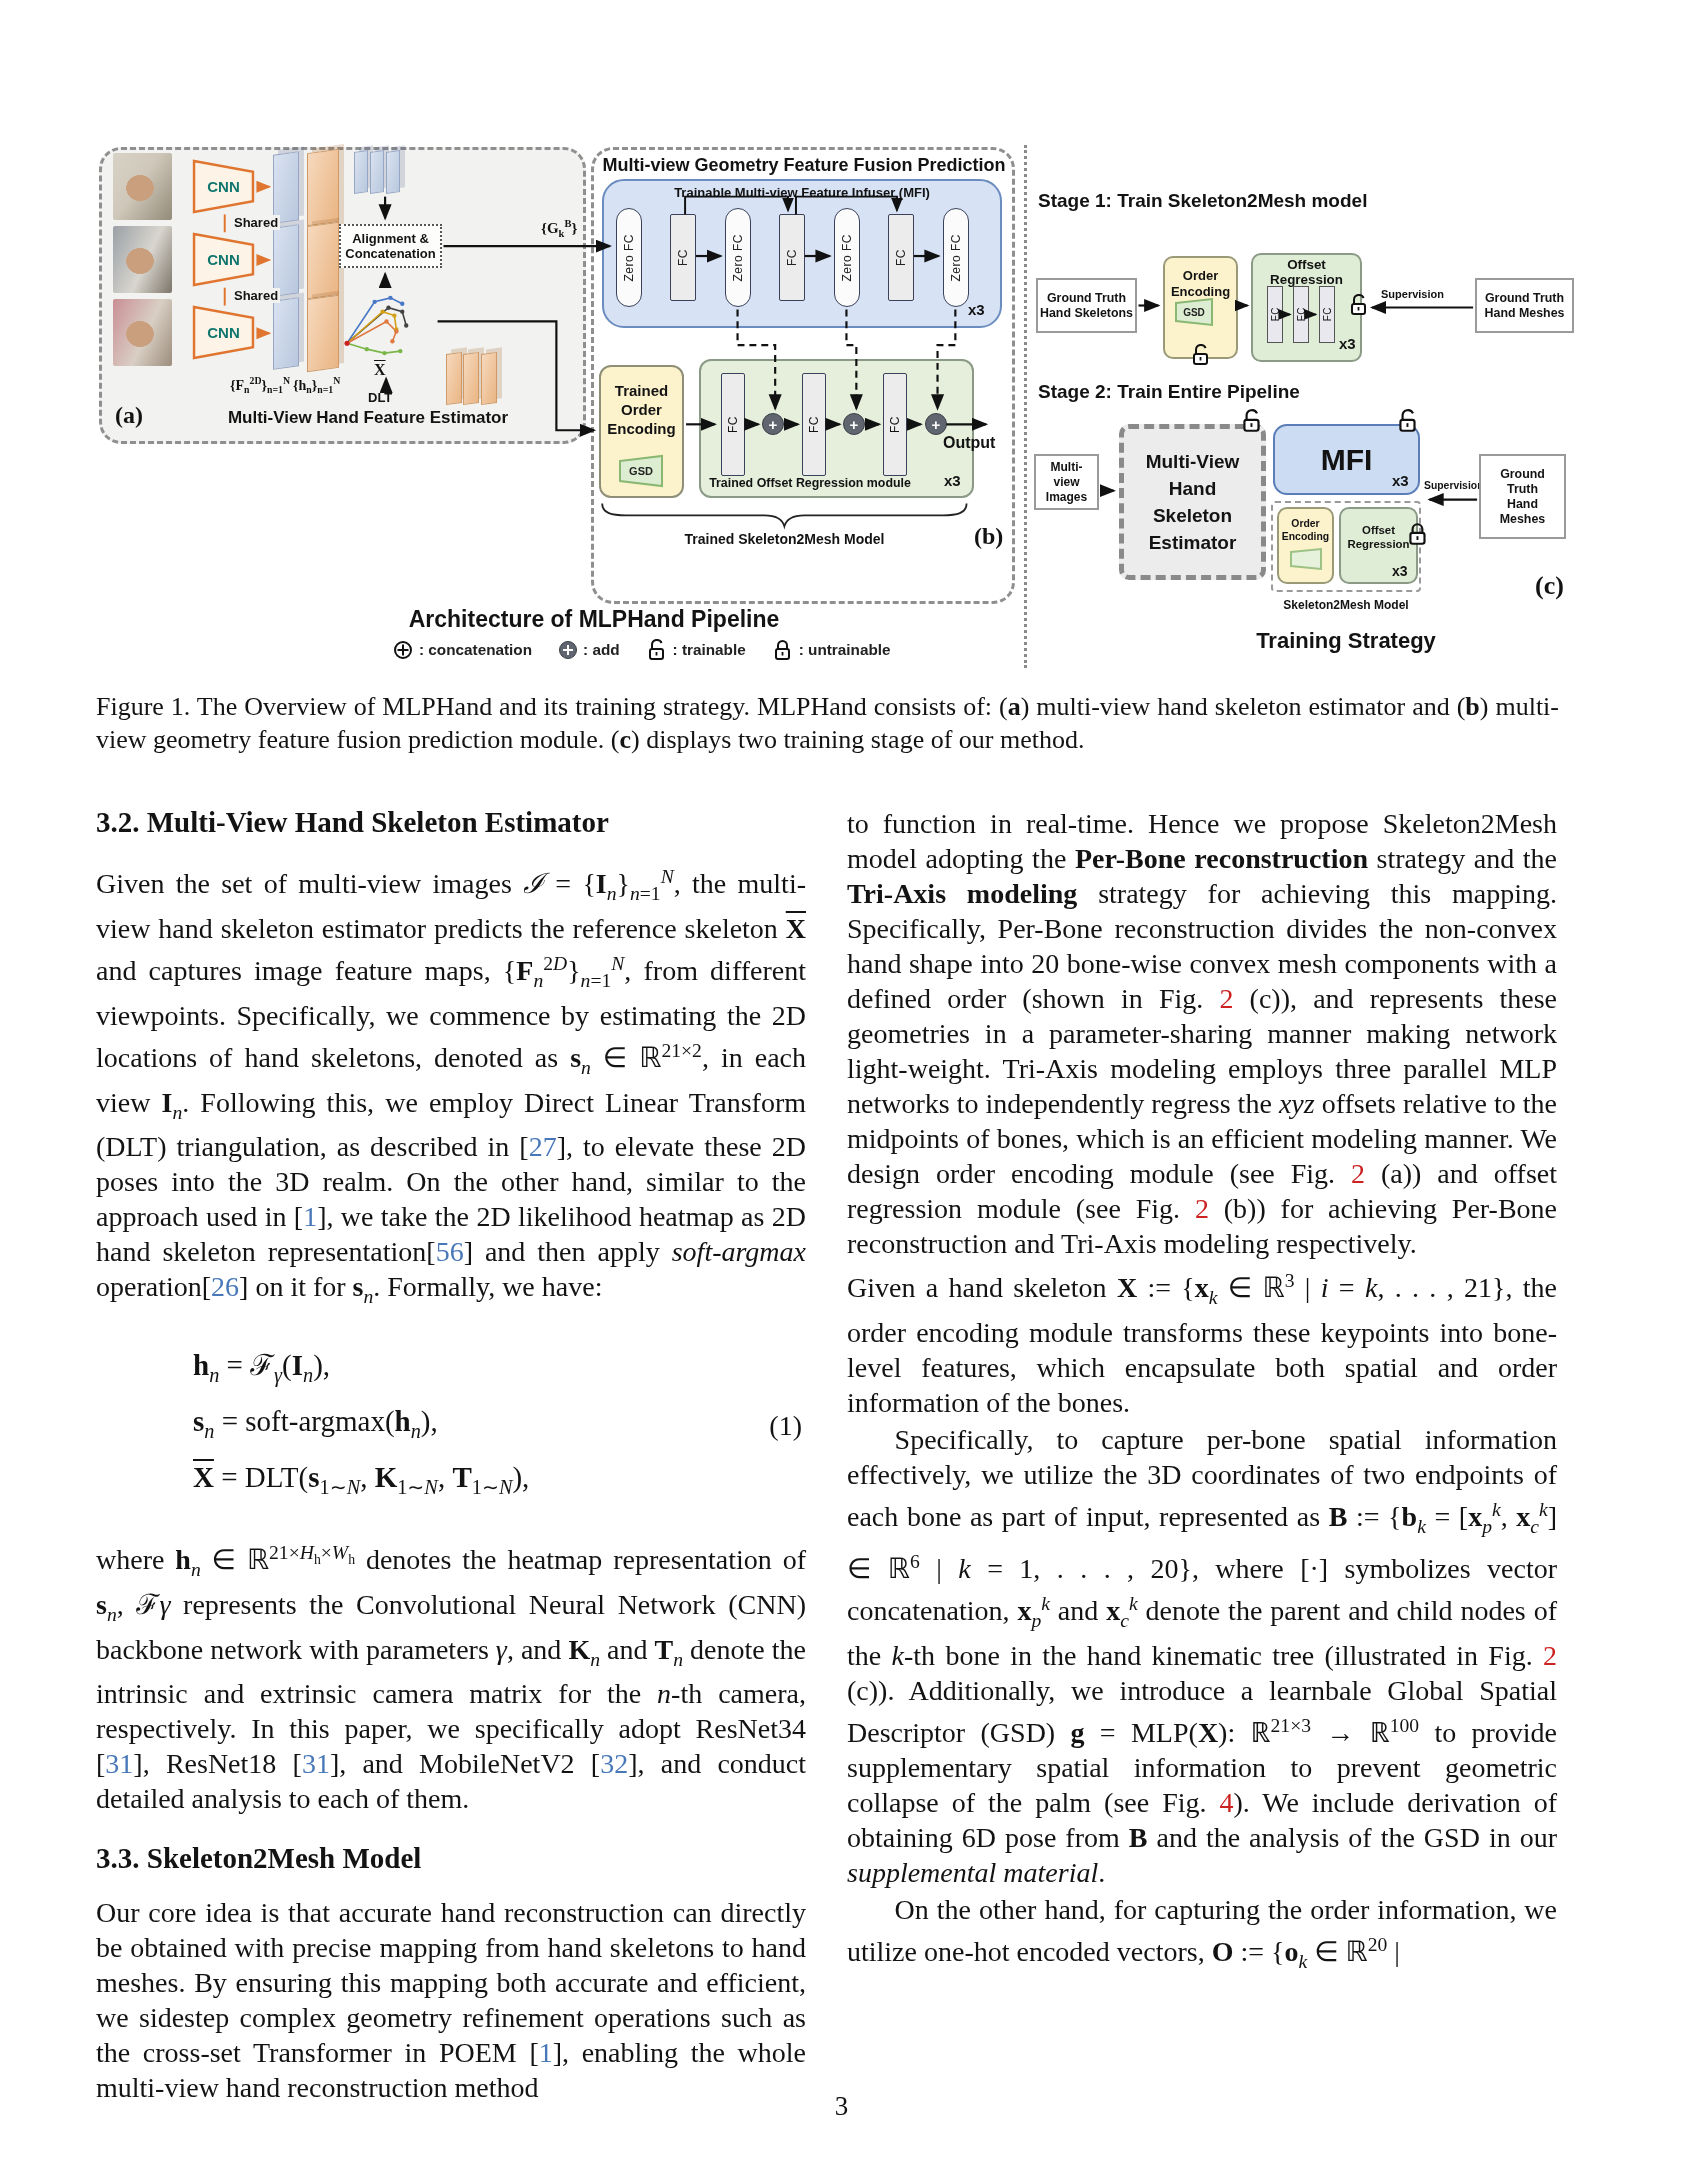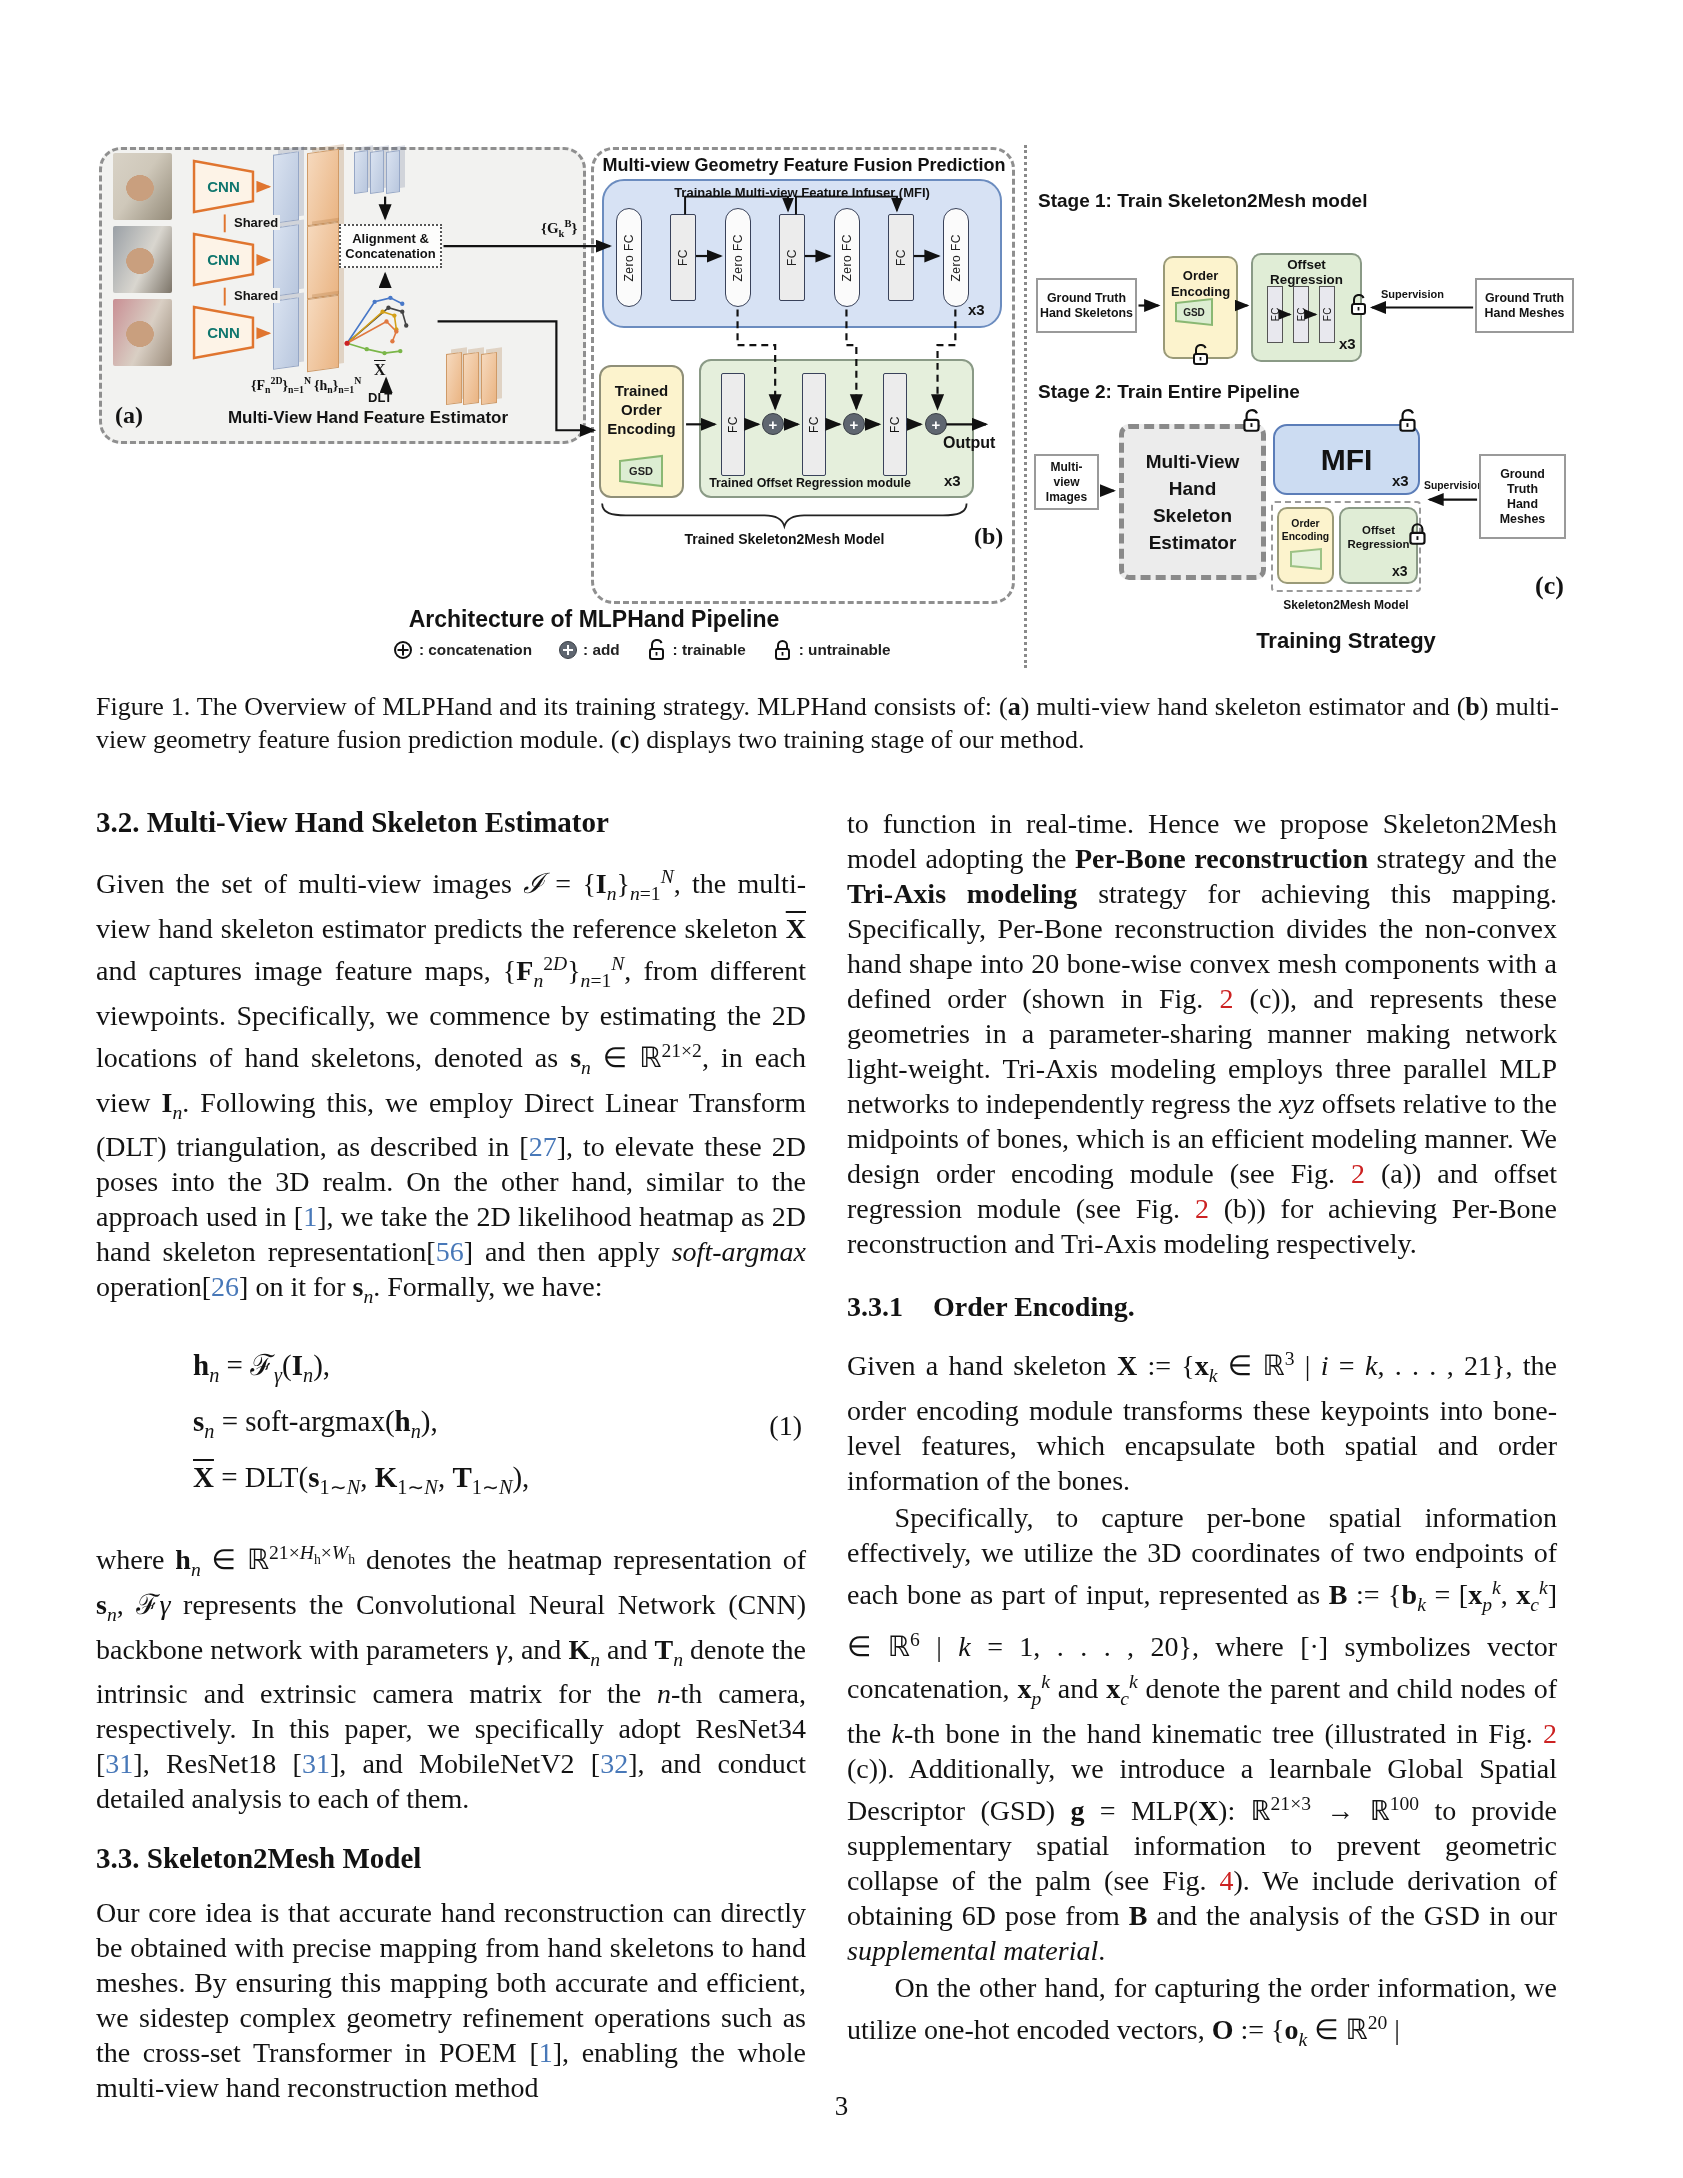--- a/index.html
+++ b/index.html
@@ -186,21 +186,21 @@
       <circle cx="64" cy="64" r="2.2" fill="#7ab648"></circle>
   </svg>
 
   <div class="abs mathlab fb" style="left:275px;top:222px;font-size:16px;"><span class="ov"><b>X</b></span></div>
   <div class="abs fb" style="left:269px;top:251px;font-size:13px;">DLT</div>
 
   <div class="slab so" style="left:347px;top:214px;width:16px;height:51px;"></div>
   <div class="slab so" style="left:364px;top:214px;width:16px;height:51px;"></div>
   <div class="slab so" style="left:382px;top:214px;width:16px;height:51px;"></div>
 
-  <div class="abs mathlab fb" style="left:131px;top:236px;font-size:14px;margin-left:21px;">{<b>F</b><sub>n</sub><sup>2D</sup>}<sub>n=1</sub><sup>N</sup> {<b>h</b><sub>n</sub>}<sub>n=1</sub><sup>N</sup></div>
+  <div class="abs mathlab fb" style="left:131px;top:236px;font-size:14px;">{<b>F</b><sub>n</sub><sup>2D</sup>}<sub>n=1</sub><sup>N</sup> {<b>h</b><sub>n</sub>}<sub>n=1</sub><sup>N</sup></div>
 
   <div class="abs lbl-serif" style="left:16px;top:263px;font-size:24px;">(a)</div>
   <div class="abs fb ctr" style="left:61px;top:269px;width:416px;font-size:17px;">Multi-View Hand Feature Estimator</div>
 
   <div class="panel pb"></div>
   <div class="abs fb ctr" style="left:495px;top:16px;width:420px;font-size:18px;">Multi-view Geometry Feature Fusion Prediction</div>
 
   <div class="mfibox"></div>
   <div class="abs fb ctr" style="left:515px;top:46px;width:376px;font-size:13px;">Trainable Multi-view Feature Infuser (MFI)</div>
 
@@ -449,22 +449,19 @@
     <div class="eline"><span class="ov"><b>X</b></span> = DLT(<b>s</b><sub>1∼<i>N</i></sub>, <b>K</b><sub>1∼<i>N</i></sub>, <b>T</b><sub>1∼<i>N</i></sub>),</div>
     <span class="eq-num">(1)</span>
   </div>
   <p class="para">where <b>h</b><sub><i>n</i></sub> ∈ ℝ<sup>21×<i>H</i><sub>h</sub>×<i>W</i><sub>h</sub></sup> denotes the heatmap representation of <b>s</b><sub><i>n</i></sub>, ℱ<i>γ</i> represents the Convolutional Neural Network (CNN) backbone network with parameters <i>γ</i>, and <b>K</b><sub><i>n</i></sub> and <b>T</b><sub><i>n</i></sub> denote the intrinsic and extrinsic camera matrix for the <i>n</i>-th camera, respectively.  In this paper, we specifically adopt ResNet34 [<span class="cb">31</span>], ResNet18 [<span class="cb">31</span>], and MobileNetV2 [<span class="cb">32</span>], and conduct detailed analysis to each of them.</p>
   <div class="h2" style="margin-top:26px;">3.3. Skeleton2Mesh Model</div>
   <p class="para">Our core idea is that accurate hand reconstruction can directly be obtained with precise mapping from hand skeletons to hand meshes.  By ensuring this mapping both accurate and efficient, we sidestep complex geometry refinement operations such as the cross-set Transformer in POEM [<span class="cb">1</span>], enabling the whole multi-view hand reconstruction method</p>
 </div>
 
 <div class="col col-right">
   <p class="para">to function in real-time.  Hence we propose Skeleton2Mesh model adopting the <b>Per-Bone reconstruction</b> strategy and the <b>Tri-Axis modeling</b> strategy for achieving this mapping.  Specifically, Per-Bone reconstruction divides the non-convex hand shape into 20 bone-wise convex mesh components with a defined order (shown in Fig. <span class="cr">2</span> (c)), and represents these geometries in a parameter-sharing manner making network light-weight.  Tri-Axis modeling employs three parallel MLP networks to independently regress the <i>xyz</i> offsets relative to the midpoints of bones, which is an efficient modeling manner.  We design order encoding module (see Fig. <span class="cr">2</span> (a)) and offset regression module (see Fig. <span class="cr">2</span> (b)) for achieving Per-Bone reconstruction and Tri-Axis modeling respectively.</p>
-  <div class="h3">
-    <span class="num">3.3.1</span><span>Order Encoding.</span>
-  </div>
   <p class="para">Given a hand skeleton <b>X</b> := {<b>x</b><sub><i>k</i></sub> ∈ ℝ<sup>3</sup> | <i>i</i> = <i>k</i>, . . . , 21}, the order encoding module transforms these keypoints into bone-level features, which encapsulate both spatial and order information of the bones.</p>
   <p class="para indent">Specifically, to capture per-bone spatial information effectively, we utilize the 3D coordinates of two endpoints of each bone as part of input, represented as <b>B</b> := {<b>b</b><sub><i>k</i></sub> = [<b>x</b><sub><i>p</i></sub><sup><i>k</i></sup>, <b>x</b><sub><i>c</i></sub><sup><i>k</i></sup>] ∈ ℝ<sup>6</sup> | <i>k</i> = 1, . . . , 20}, where [·] symbolizes vector concatenation, <b>x</b><sub><i>p</i></sub><sup><i>k</i></sup> and <b>x</b><sub><i>c</i></sub><sup><i>k</i></sup> denote the parent and child nodes of the <i>k</i>-th bone in the hand kinematic tree (illustrated in Fig. <span class="cr">2</span> (c)).  Additionally, we introduce a learnbale Global Spatial Descriptor (GSD) <b>g</b> = MLP(<b>X</b>): ℝ<sup>21×3</sup> → ℝ<sup>100</sup> to provide supplementary spatial information to prevent geometric collapse of the palm (see Fig. <span class="cr">4</span>).  We include derivation of obtaining 6D pose from <b>B</b> and the analysis of the GSD in our <i>supplemental material</i>.</p>
   <p class="para indent">On the other hand, for capturing the order information, we utilize one-hot encoded vectors, <b>O</b> := {<b>o</b><sub><i>k</i></sub> ∈ ℝ<sup>20</sup> |</p>
 </div>
 
 <div class="pageno">3</div>
 
 
 </body></html>

